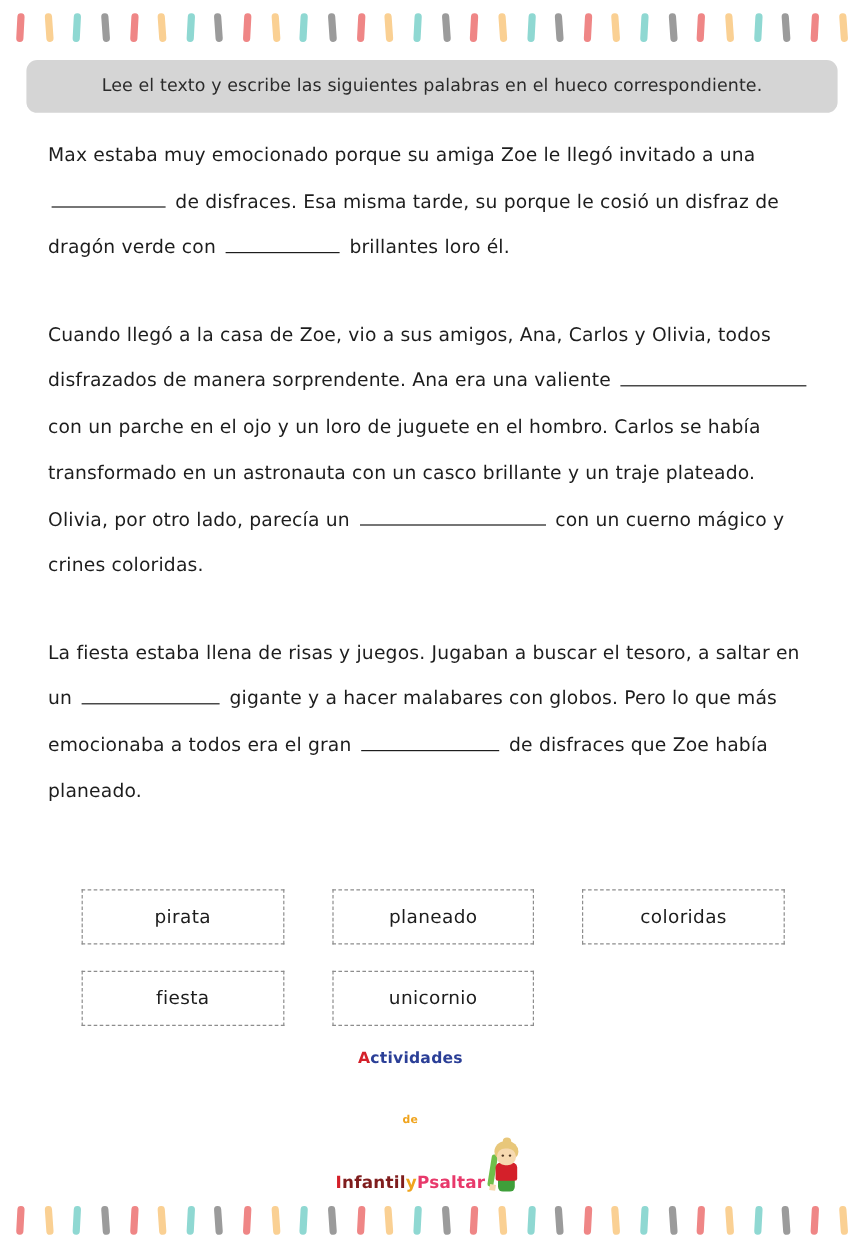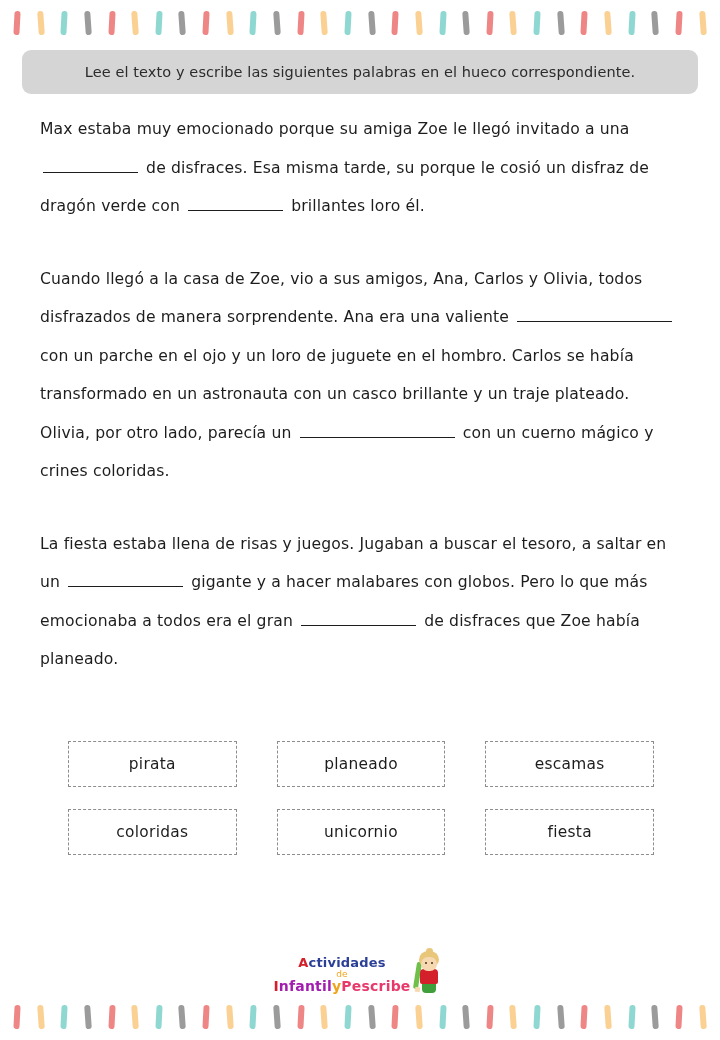--- a/index.html
+++ b/index.html
@@ -115,26 +115,27 @@
   .logo {
     display: flex;
     align-items: flex-end;
     gap: 2px;
   }
   .logo-words {
     display: flex;
     flex-direction: column;
     align-items: center;
     line-height: 1.05;
+    gap: 40px;
   }
   .logo-line1 { font-size: 13px; font-weight: bold; color: #2b3f97; letter-spacing: 0.2px; }
-  .logo-line2 { font-size: 9px; font-weight: normal; color: #f0a41e; letter-spacing: 0.2px; }
+  .logo-line2 { font-size: 9px; font-weight: bold; color: #f0a41e; letter-spacing: 0.2px; }
   .logo-line3 { font-size: 14px; font-weight: bold; letter-spacing: 0.2px; }
   .cap-red { color: #d4202a; }
-  .gr { color: #a21caf; }
+  .gr { color: #7f1d1d; }
   .ye { color: #f0a41e; }
   .pk { color: #e8396b; }
 
   .mascot { position: relative; width: 34px; height: 44px; }
   .m-hair {
     position: absolute; left: 6px; top: 1px; width: 20px; height: 15px;
     background: #e8c77a; border-radius: 10px 10px 7px 7px;
   }
   .m-tuft {
     position: absolute; left: 13px; top: -2px; width: 7px; height: 6px;
@@ -214,40 +215,37 @@
     </div>
 
   <div class="wordbank" id="wordbank">
       <div class="word-box">
         <span class="word-label">pirata</span>
       </div>
       <div class="word-box">
         <span class="word-label">planeado</span>
       </div>
       <div class="word-box">
-        <span class="word-label">escamas</span>
-      </div>
-      <div class="word-box">
         <span class="word-label">coloridas</span>
       </div>
       <div class="word-box">
+        <span class="word-label">fiesta</span>
+      </div>
+      <div class="word-box">
         <span class="word-label">unicornio</span>
-      </div>
-      <div class="word-box">
-        <span class="word-label">fiesta</span>
       </div>
     </div>
 </div>
 
 <div class="footer">
   <div class="logo">
     <div class="logo-words">
       <div class="logo-line1"><span class="cap-red">A</span><span>ctividades</span></div>
       <div class="logo-line2">de</div>
-      <div class="logo-line3"><span class="cap-red">I</span><span class="gr">nfantil</span><span class="ye">y</span><span class="pk">P</span><span class="pk">escribe</span></div>
+      <div class="logo-line3"><span class="cap-red">I</span><span class="gr">nfantil</span><span class="ye">y</span><span class="pk">P</span><span class="pk">saltar</span></div>
     </div>
     <div class="mascot">
       <div class="m-pencil"></div>
       <div class="m-pencil-tip"></div>
       <div class="m-legs"></div>
       <div class="m-body"></div>
       <div class="m-tuft"></div>
       <div class="m-hair"></div>
       <div class="m-face"></div>
       <div class="m-eye l"></div>

